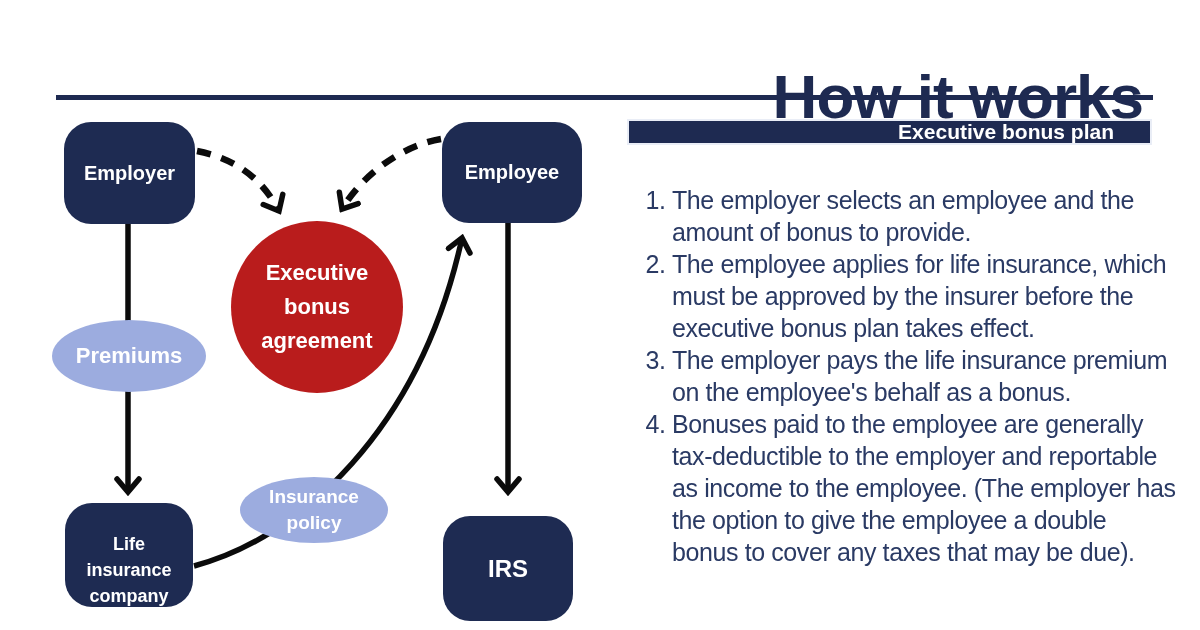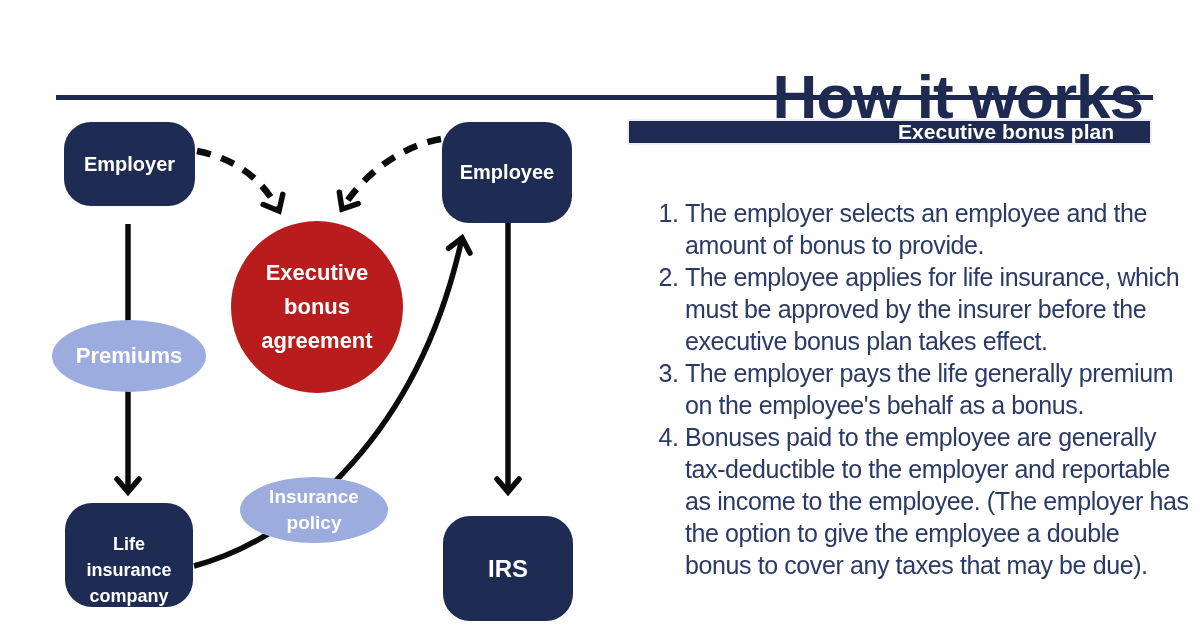--- a/index.html
+++ b/index.html
@@ -23,35 +23,35 @@
     position:absolute;left:627px;top:119px;width:525px;height:26px;
     background:#1e2a51;border:2px solid #e9edf6;box-sizing:border-box;
     display:flex;align-items:center;justify-content:flex-end;
     padding-right:36px;
   }
   .section-bar-label{
     color:#ffffff;font-size:21px;font-weight:bold;white-space:nowrap;
   }
   .steps{
     position:absolute;left:643px;top:181px;width:506px;
-    margin:16px;padding:0 0 0 26px;
+    margin:3px;padding:0 0 0 26px;
     color:#2a3a64;font-size:25px;letter-spacing:-0.4px;line-height:32px;
   }
   .steps li{margin:0;padding:0;}
   
   .diagram{position:absolute;left:0;top:0;width:620px;height:630px;}
   .diagram svg{position:absolute;left:0;top:0;z-index:1;}
   .node{
     position:absolute;z-index:2;box-sizing:border-box;
     display:flex;align-items:center;justify-content:center;text-align:center;
     color:#ffffff;font-weight:bold;
   }
   .rect{background:#1e2b52;border-radius:27px;}
-  .n-employer{left:64px;top:122px;width:131px;height:84px;font-size:20px;}
-  .n-employee{left:442px;top:122px;width:130px;height:101px;font-size:20px;}
+  .n-employer{left:64px;top:122px;width:131px;height:102px;font-size:20px;}
+  .n-employee{left:442px;top:122px;width:140px;height:101px;font-size:20px;}
   .n-life{left:65px;top:503px;width:128px;height:104px;font-size:18px;line-height:26px;}
   .n-life .lbl{width:100px;margin-top:30px;}
   .n-irs{left:443px;top:516px;width:130px;height:105px;font-size:24px;}
   .n-circle{
     left:231px;top:221px;width:172px;height:172px;border-radius:50%;
     background:#b91c1c;font-size:22px;line-height:34px;
   }
   .n-circle .lbl{width:130px;}
   .ellipse{background:#9cacdf;border-radius:50%;align-items:center;}
   .n-premiums{left:52px;top:320px;width:154px;height:72px;font-size:22px;}
@@ -106,15 +106,15 @@
 <h1 class="page-title">How it works</h1>
 <div class="title-rule"></div>
 
 <div class="section-bar">
   <span class="section-bar-label">Executive bonus plan</span>
 </div>
 
 <ol class="steps">
     <li>The employer selects an employee and the amount of bonus to provide.</li>
     <li>The employee applies for life insurance, which must be approved by the insurer before the executive bonus plan takes effect.</li>
-    <li>The employer pays the life generally premium on the employee's behalf as a bonus.</li>
+    <li>The employer pays the life insurance premium on the employee's behalf as a bonus.</li>
     <li>Bonuses paid to the employee are generally tax-deductible to the employer and reportable as income to the employee. (The employer has the option to give the employee a double bonus to cover any taxes that may  be due).</li>
   </ol>
 
 </body></html>

